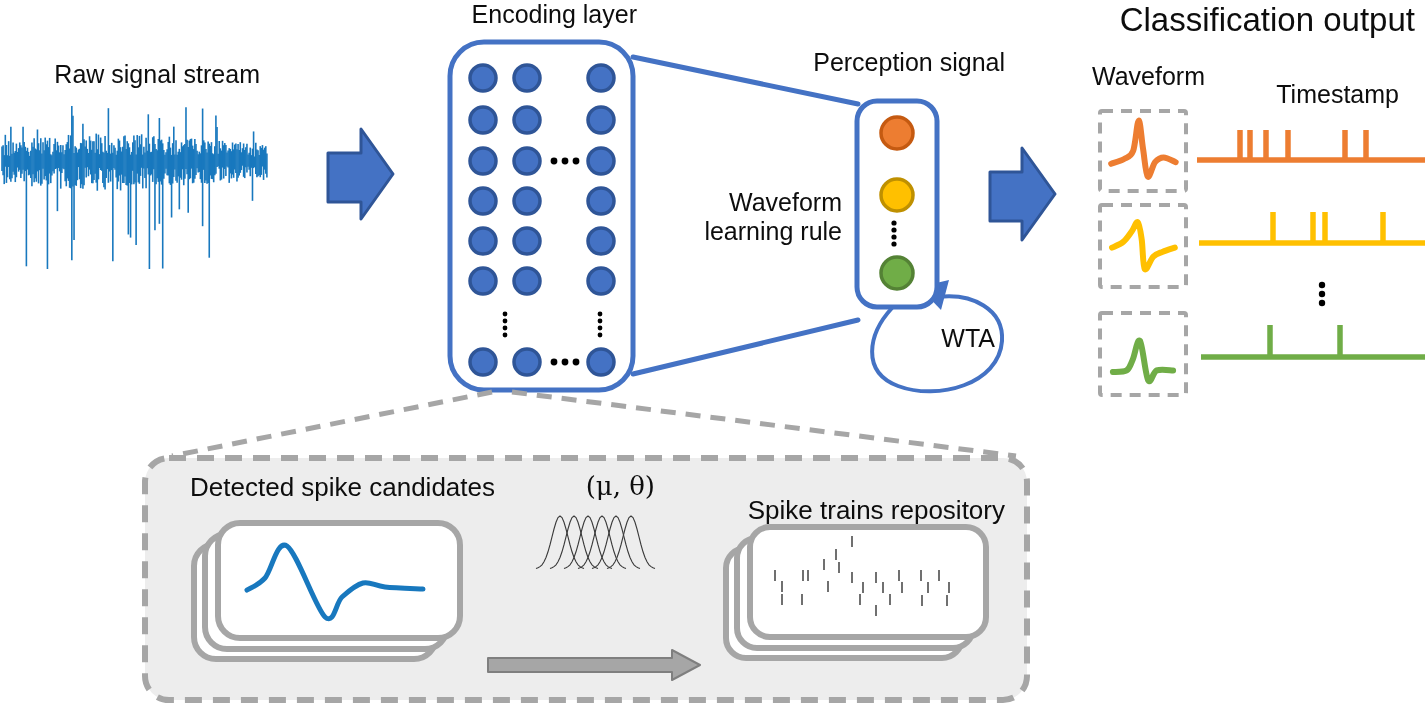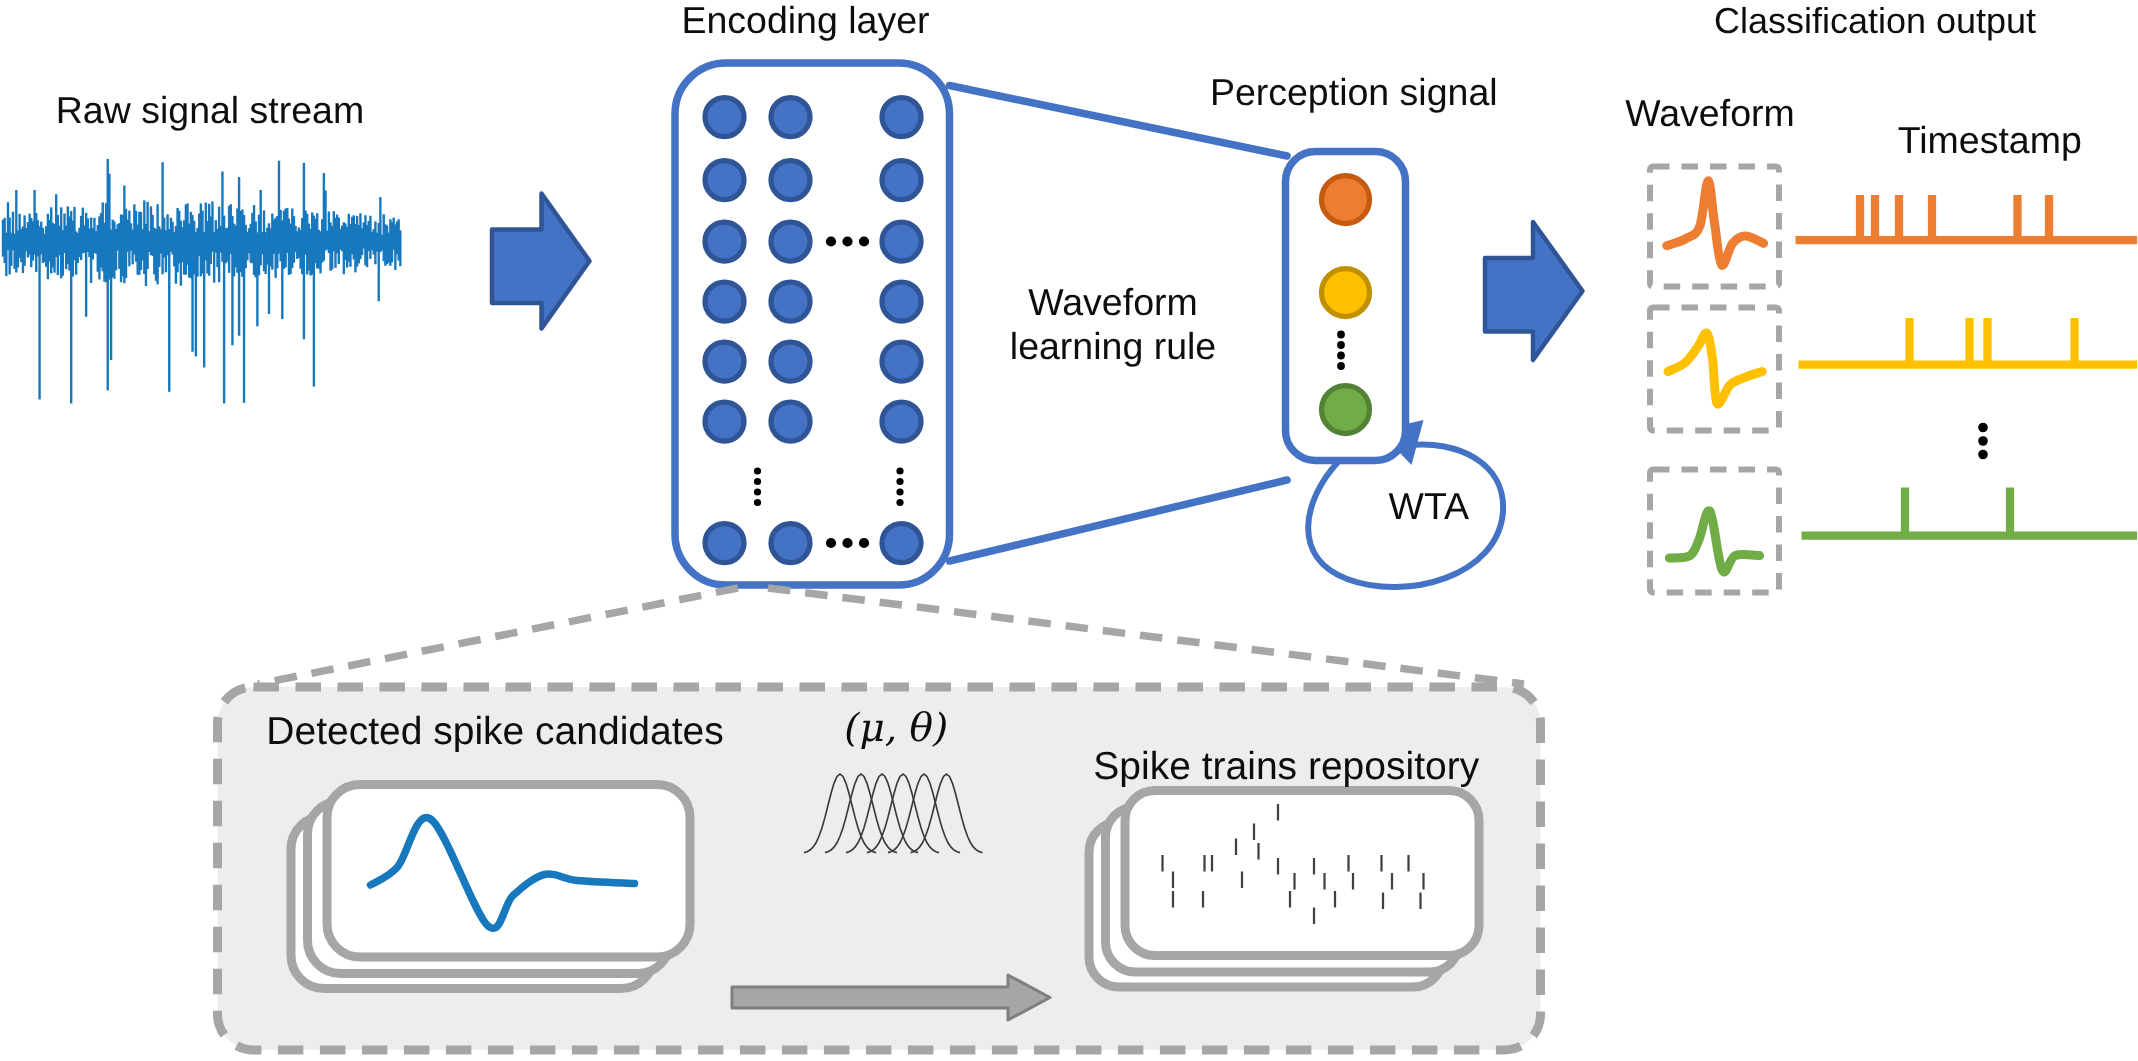--- a/index.html
+++ b/index.html
@@ -1,21 +1,21 @@
 <!DOCTYPE html>
 <html style="--blue: #4472C4; --blue_dark: #2F5597; --signal_blue: #1878BE; --orange: #ED7D31; --orange_dark: #C55A11; --yellow: #FFC000; --yellow_dark: #BF9000; --green: #70AD47; --green_dark: #548235; --gray: #A6A6A6; --gray_dark: #7F7F7F; --panel_bg: #EDEDED; --ink: #1a1a1a;"><head>
 <meta charset="utf-8">
 <style>
   html,body{margin:0;padding:0;background:#fff;}
   body{font-family:"Liberation Sans",sans-serif;color:#0d0d0d;}
   .stage{position:relative;width:1425px;height:707px;background:#fff;overflow:hidden;}
   .stage > svg{position:absolute;left:0;top:0;}
-  .lbl{position:absolute;text-align:center;font-size:25px;line-height:1.16;white-space:nowrap;}
-  .title{font-size:24px;}
-  .math{font-family:"DejaVu Serif",serif;font-style:italic;}
+  .lbl{position:absolute;text-align:right;font-size:25px;line-height:1.16;white-space:nowrap;}
+  .title{font-size:33px;}
+  .math{font-family:"DejaVu Serif",serif;}
   .two-line span{display:block;}
 </style>
 </head>
 <body>
 
 <div class="stage">
 
   <svg id="gfx" width="1425" height="707" viewBox="0 0 1425 707">
     <g id="g-raw-signal">
         <line x1="2" y1="146.5487534664295" x2="2" y2="171.08135687698172" stroke="#1878BE" stroke-width="1.6"></line>

